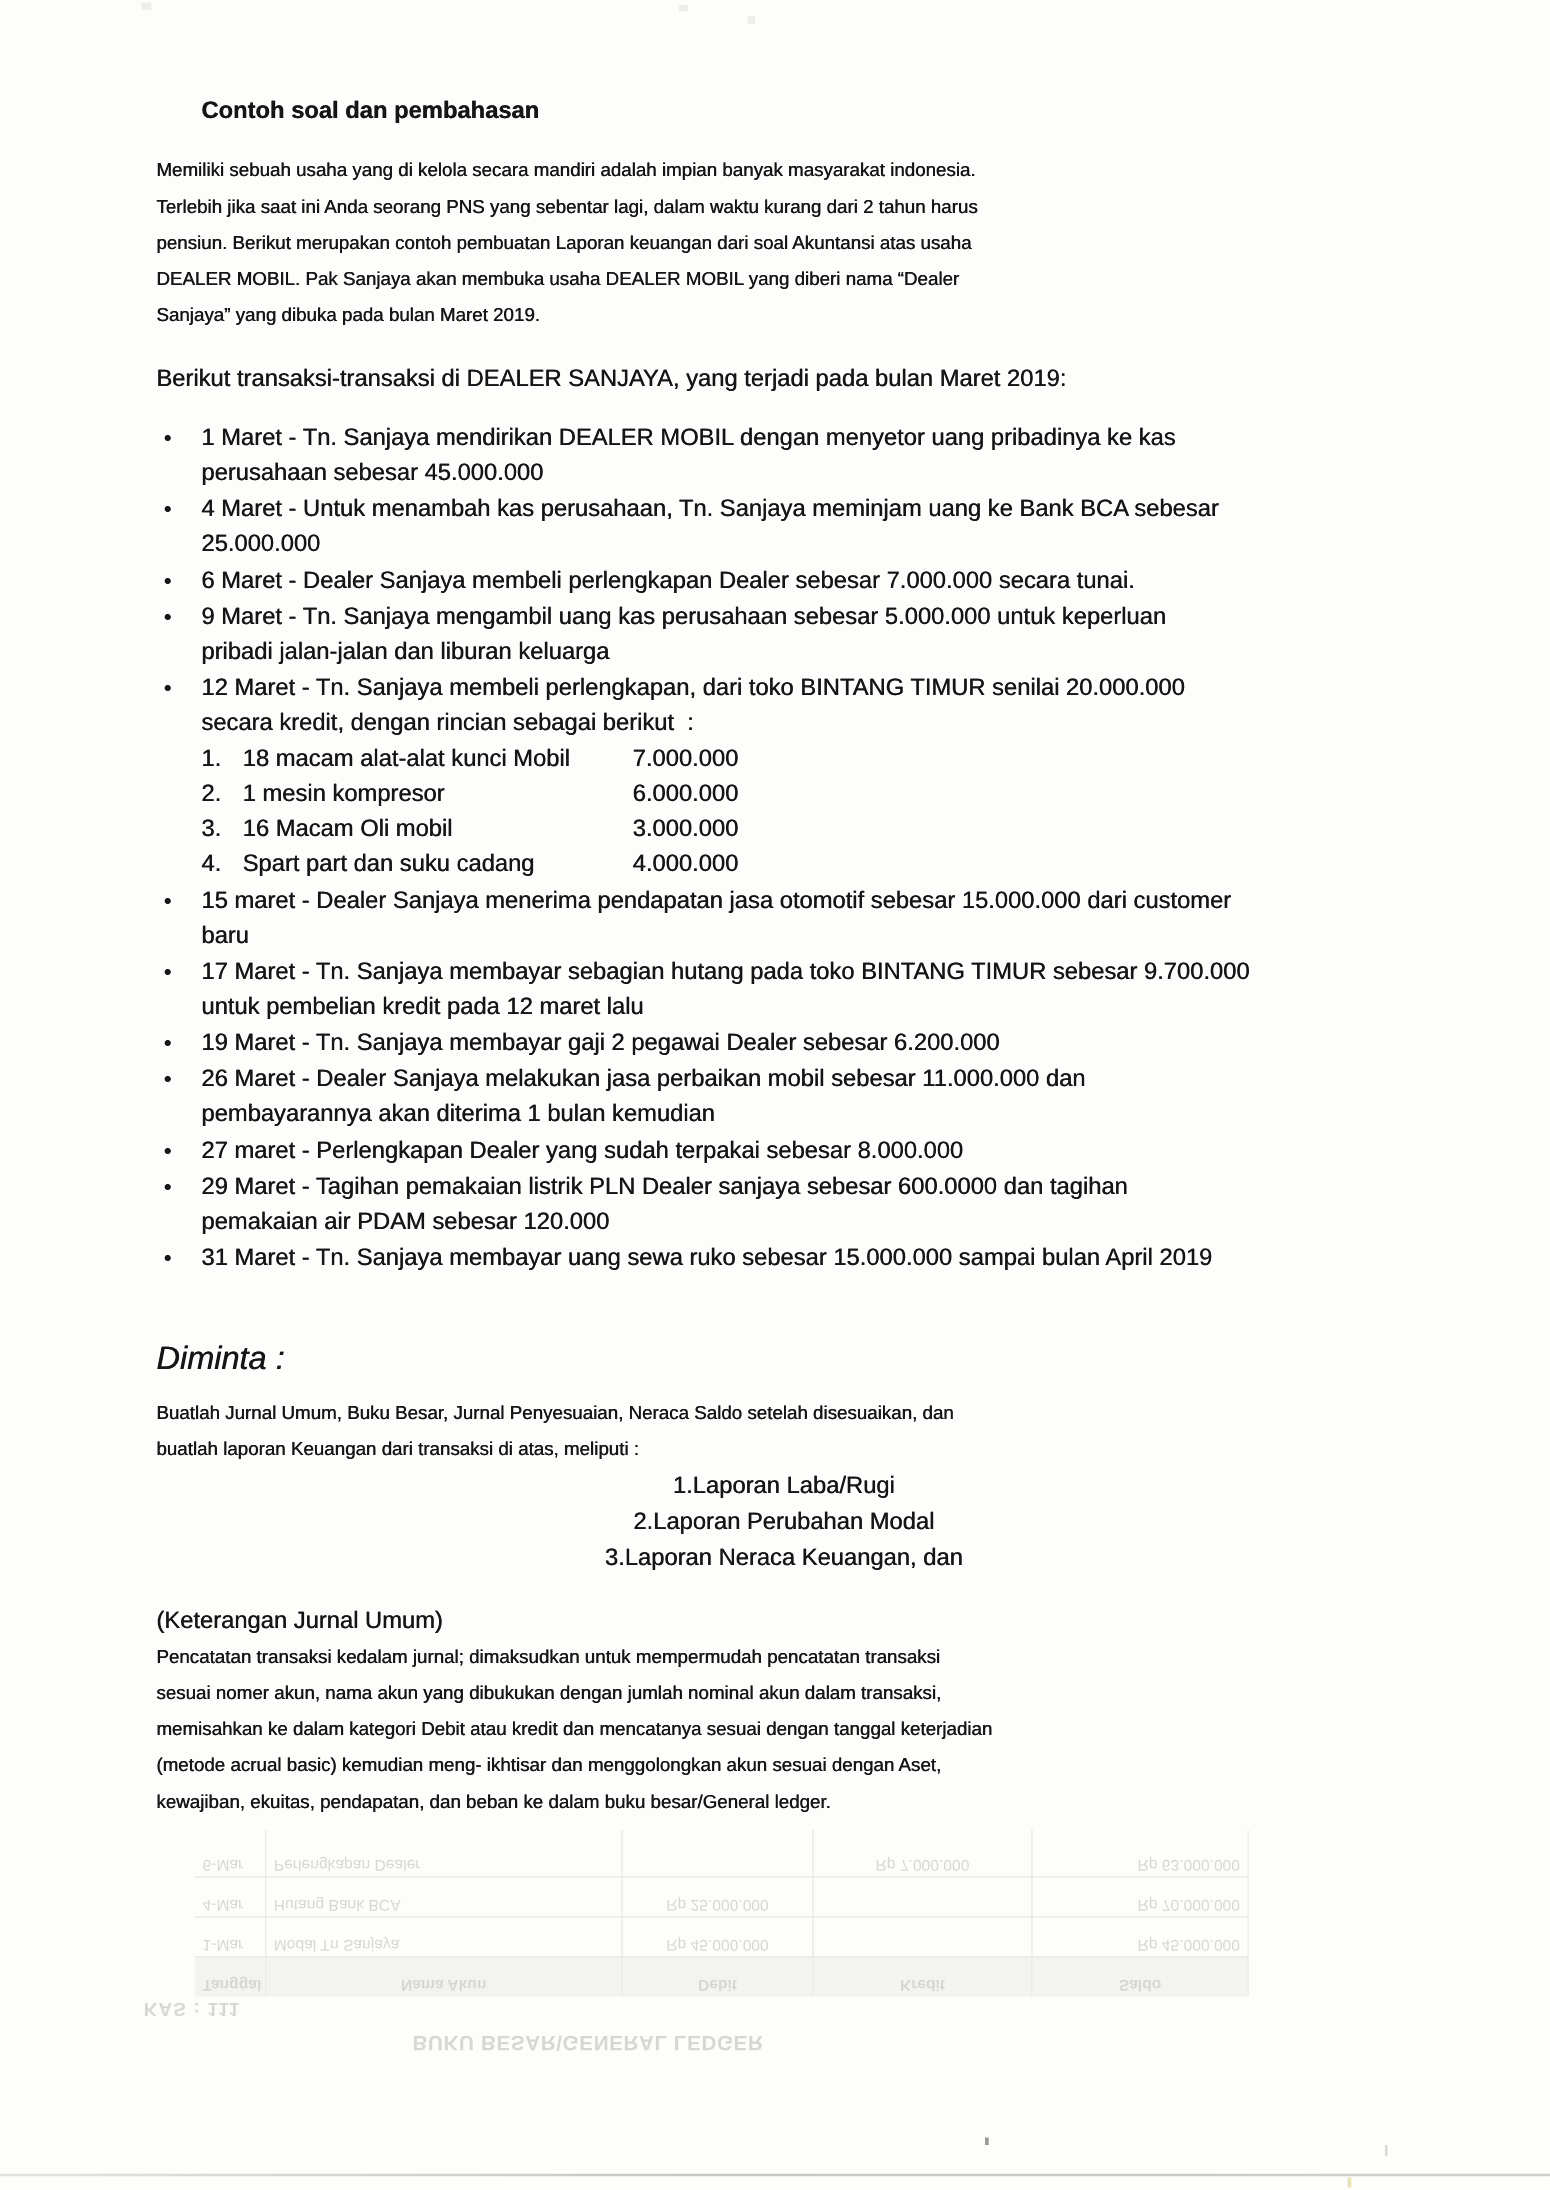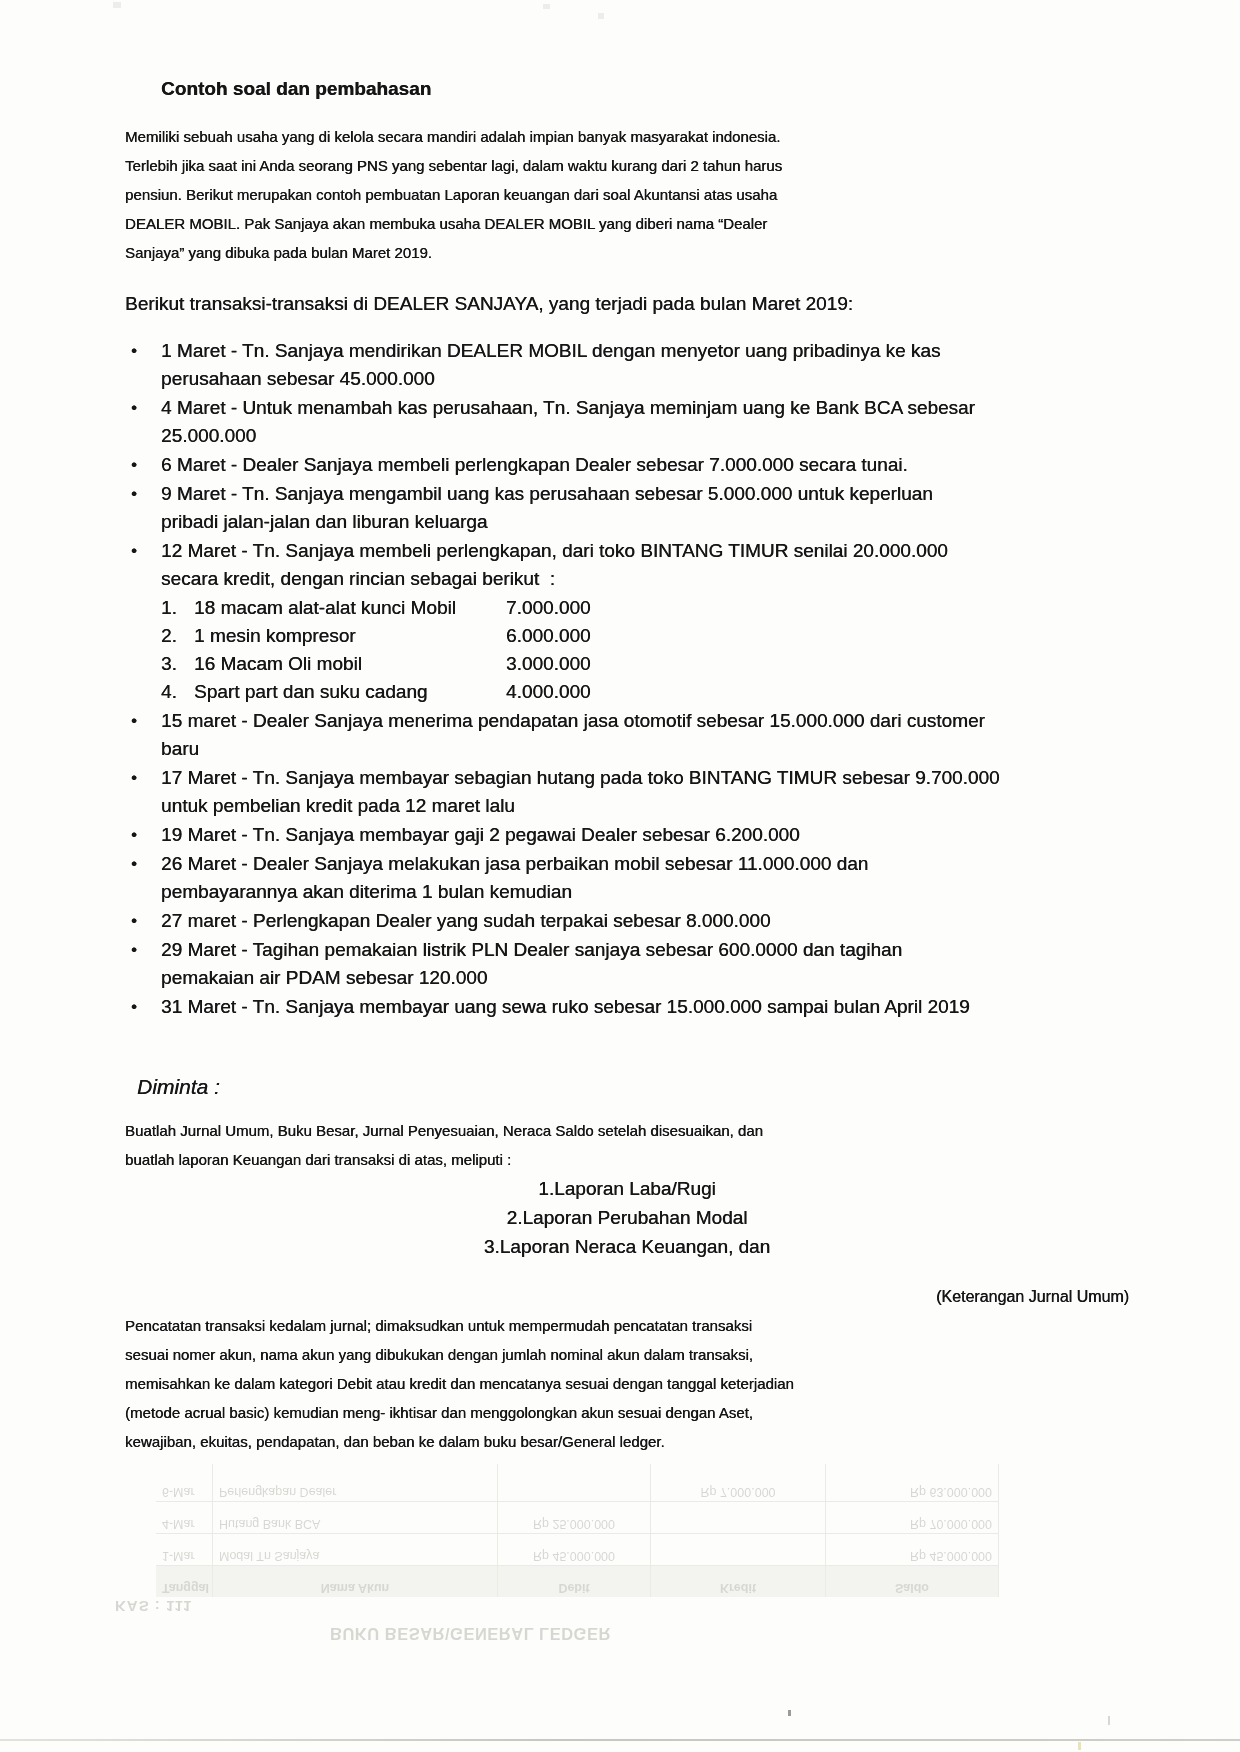--- a/index.html
+++ b/index.html
@@ -42,25 +42,25 @@
   .sub-row{
     display:flex;
     font-size:19px;line-height:28px;
   }
   .sub-no{ width:33px; }
   .sub-label{ width:312px; }
   .sub-amount{ }
   .diminta-label{
     margin-top:51px;
     font-style:italic;
-    font-size:21px;line-height:29px;margin-left:12px;
+    font-size:26px;line-height:29px;
   }
   .diminta-intro{ margin-top:15px; }
   .diminta-item{ font-size:19px;line-height:29px;text-align:center; }
-  .ket-heading{ margin-top:21px; font-size:16px;line-height:29px;text-align:right; }
+  .ket-heading{ margin-top:21px; font-size:19px;line-height:29px; }
   .ket-body{ }
 
   
   .ghost{ color:#b3b3aa; opacity:0.5; filter:blur(0.6px); }
   .ghost-table{
     position:absolute;left:156px;top:1464px;width:846px;height:133px;
     overflow:hidden;
   }
   .ghost-inner{
     transform:translateY(133px) scaleY(-1);

